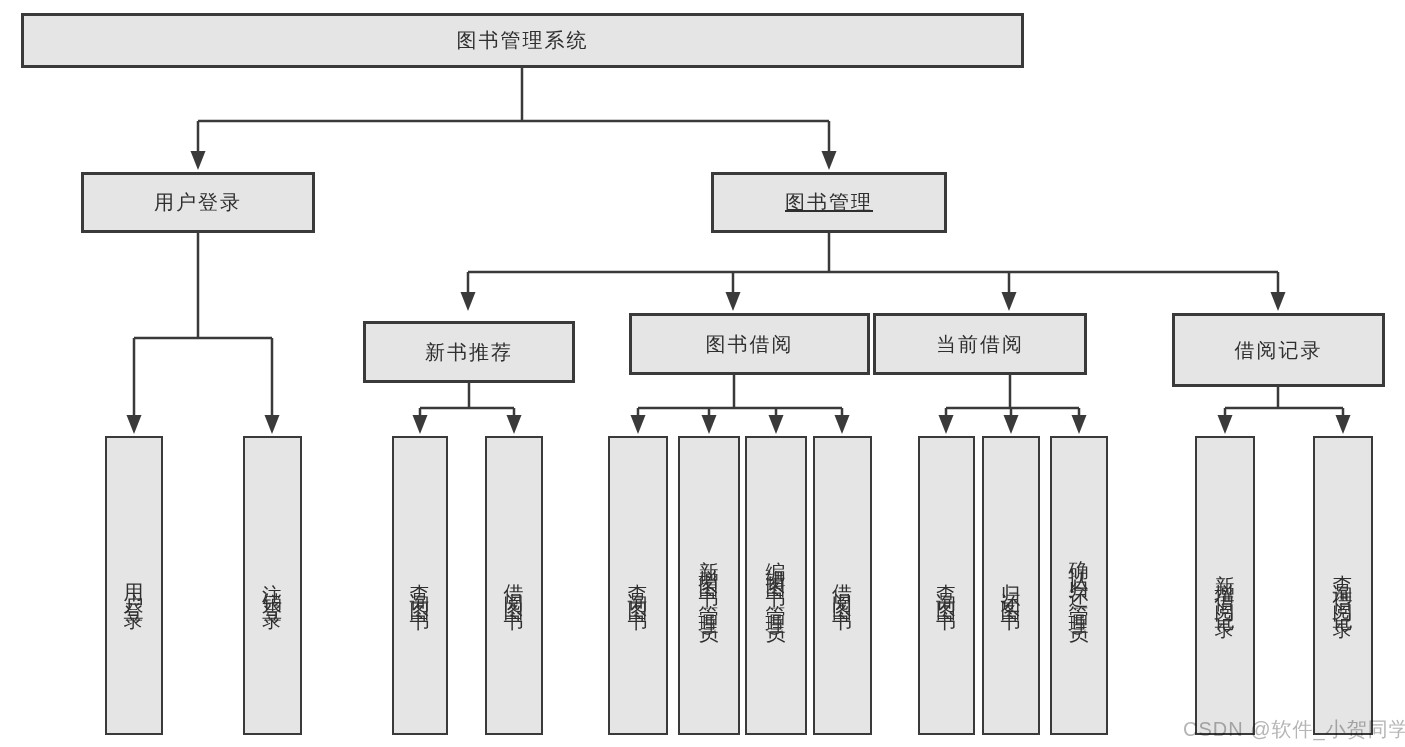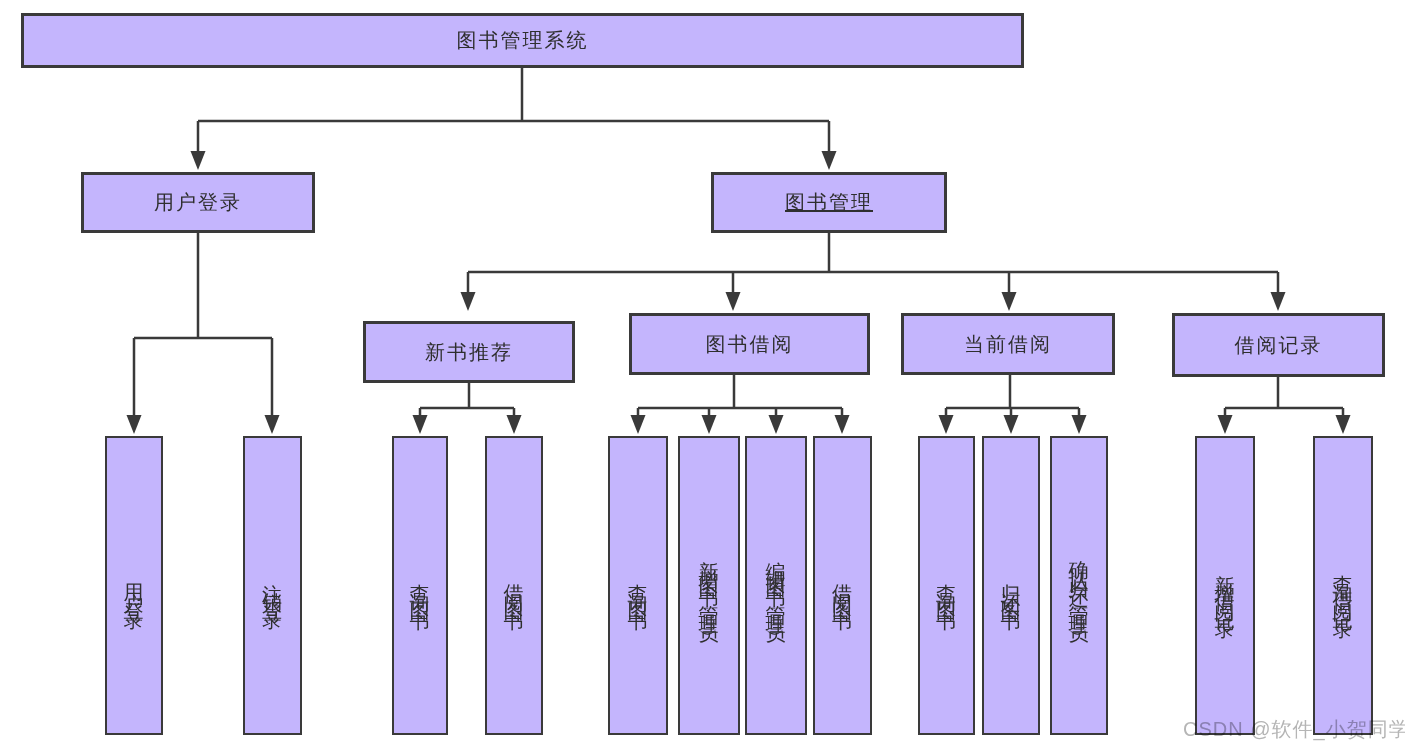--- a/index.html
+++ b/index.html
@@ -16,21 +16,21 @@
 
   .wires {
     position: absolute;
     left: 0; top: 0;
     width: 1405px; height: 747px;
     z-index: 1;
   }
 
   .node {
     position: absolute;
-    background: #c4b5fd;
+    background: #e5e5e5;
     border: 3px solid #3a3a3a;
     display: flex;
     align-items: center;
     justify-content: center;
     color: #2f2f2f;
     font-size: 20px;
     letter-spacing: 2px;
     z-index: 2;
     white-space: nowrap;
   }
@@ -48,22 +48,22 @@
   }
 
   
   #n-root  { left: 21px;  top: 13px;  width: 1003px; height: 55px; }
 
   #n-login { left: 81px;  top: 172px; width: 234px; height: 61px; }
   #n-mgmt  { left: 711px; top: 172px; width: 236px; height: 61px; text-decoration: underline; }
 
   #n-sec0  { left: 363px;  top: 313px; width: 212px; height: 62px; margin-top: 8px; }
   #n-sec1  { left: 629px;  top: 313px; width: 241px; height: 62px; }
-  #n-sec2  { left: 901px;  top: 313px; width: 214px; height: 62px; }
-  #n-sec3  { left: 1172px; top: 313px; width: 213px; height: 64px; }
+  #n-sec2  { left: 873px;  top: 313px; width: 214px; height: 62px; }
+  #n-sec3  { left: 1172px; top: 313px; width: 213px; height: 74px; }
 
   .leaf { top: 436px; height: 299px; }
   #l-a0 { left: 105px;  width: 58px; }
   #l-a1 { left: 243px;  width: 59px; }
   #l-b0 { left: 392px;  width: 56px; }
   #l-b1 { left: 485px;  width: 58px; }
   #l-c0 { left: 608px;  width: 60px; }
   #l-c1 { left: 678px;  width: 62px; }
   #l-c2 { left: 745px;  width: 62px; }
   #l-c3 { left: 813px;  width: 59px; }

